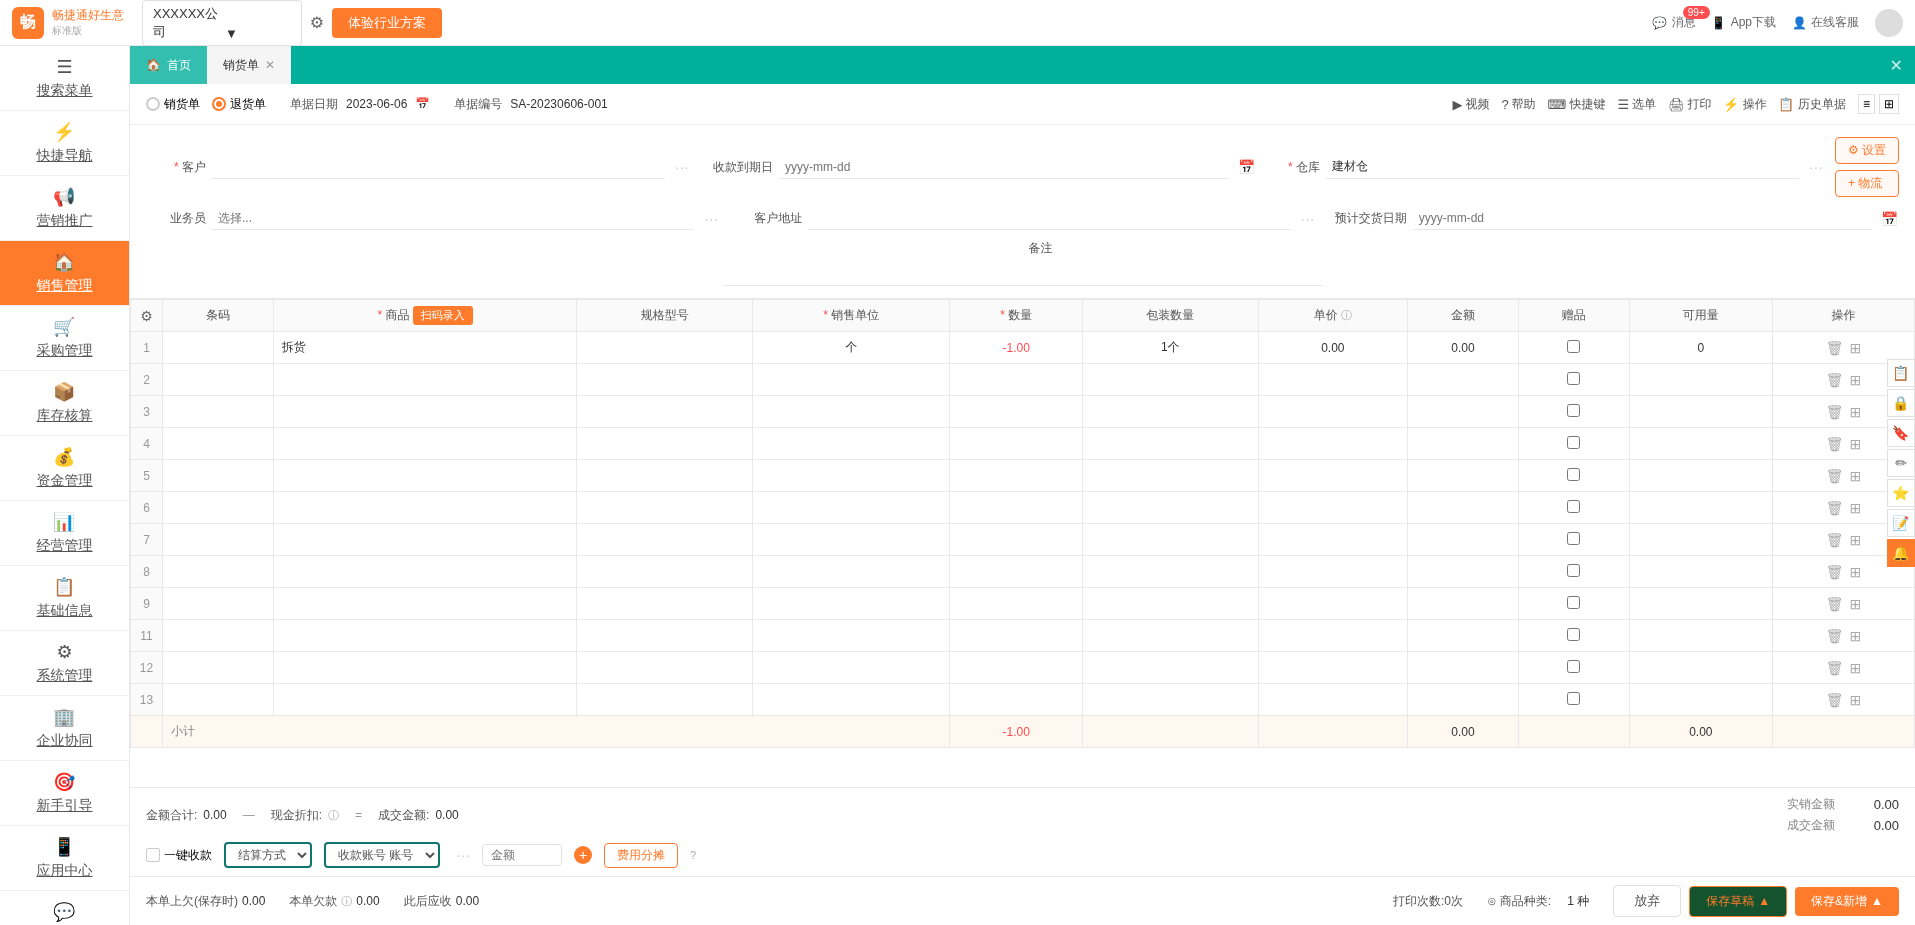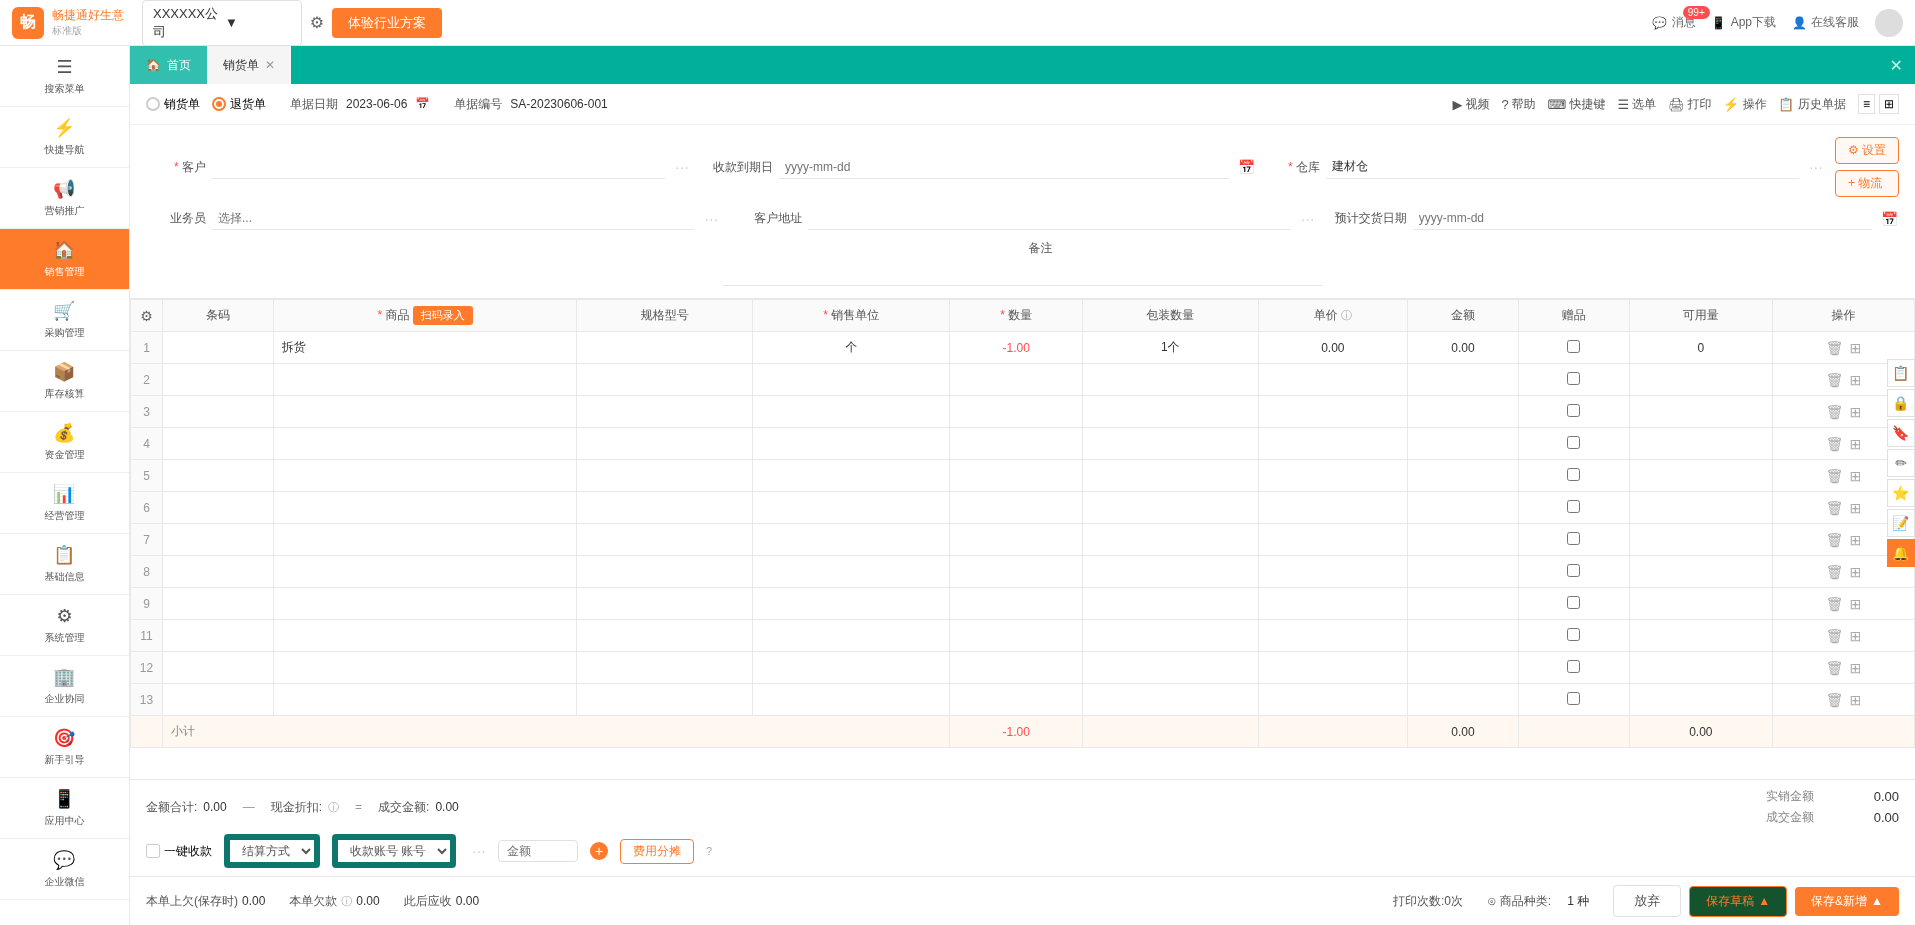--- a/index.html
+++ b/index.html
@@ -30,21 +30,21 @@
       align-items: center;
       justify-content: center;
       color: white;
       font-size: 16px;
       font-weight: bold;
       flex-shrink: 0;
     }
     .logo-text { font-size: 11px; color: #ff7b2c; line-height: 1.3; }
     .company-selector {
       display: flex;
-      align-items: center;
+      align-items: flex-end;
       gap: 6px;
       border: 1px solid #e0e0e0;
       border-radius: 4px;
       padding: 4px 10px;
       cursor: pointer;
       min-width: 160px;
     }
     .company-selector span { color: #333; font-size: 13px; flex: 1; }
     .chevron-down { color: #999; font-size: 10px; }
     .gear-icon-btn {
@@ -128,21 +128,21 @@
       flex-direction: column;
       align-items: center;
       padding: 10px 8px;
       cursor: pointer;
       color: #555;
       border-bottom: 1px solid #f0f0f0;
       gap: 4px;
     }
     .sidebar-item.active { background: #ff7b2c; color: white; }
     .sidebar-icon { font-size: 18px; }
-    .sidebar-label { font-size: 10px; }
+    .sidebar-label { font-size: 14px; text-decoration: underline; }
 
     
     .tab-bar {
       background: #00b09b;
       height: 38px;
       display: flex;
       align-items: stretch;
       flex-shrink: 0;
     }
     .tab-item {
@@ -358,21 +358,21 @@
     .dash { color: #999; }
     .equal { color: #999; }
     .payment-row {
       display: flex;
       align-items: center;
       gap: 12px;
     }
     .checkbox-label { display: flex; align-items: center; gap: 4px; cursor: pointer; }
     .checkbox { width: 14px; height: 14px; border: 1px solid #ccc; border-radius: 2px; }
     .select-input {
-      border: 6px solid #0f766e;
+      border: 2px solid #0f766e;
       border-radius: 4px;
       padding: 3px 8px;
       color: #555;
       background: #fff;
       cursor: pointer;
       font-size: 12px;
     }
     .text-input-sm {
       border: 1px solid #e0e0e0;
       border-radius: 4px;
@@ -485,21 +485,21 @@
     .summary-panel {
       display: flex;
       flex-direction: column;
       align-items: flex-end;
       gap: 4px;
       margin-left: auto;
     }
     .summary-line {
       display: flex;
       align-items: center;
-      gap: 25px;
+      gap: 4px;
     }
     .summary-label { color: #888; font-size: 12px; }
     .summary-value { color: #333; font-size: 13px; min-width: 60px; text-align: right; }
   </style>
 </head>
 <body>
 
 <div class="top-header">
   <div class="logo-area">
     <div class="logo-icon">畅</div>

